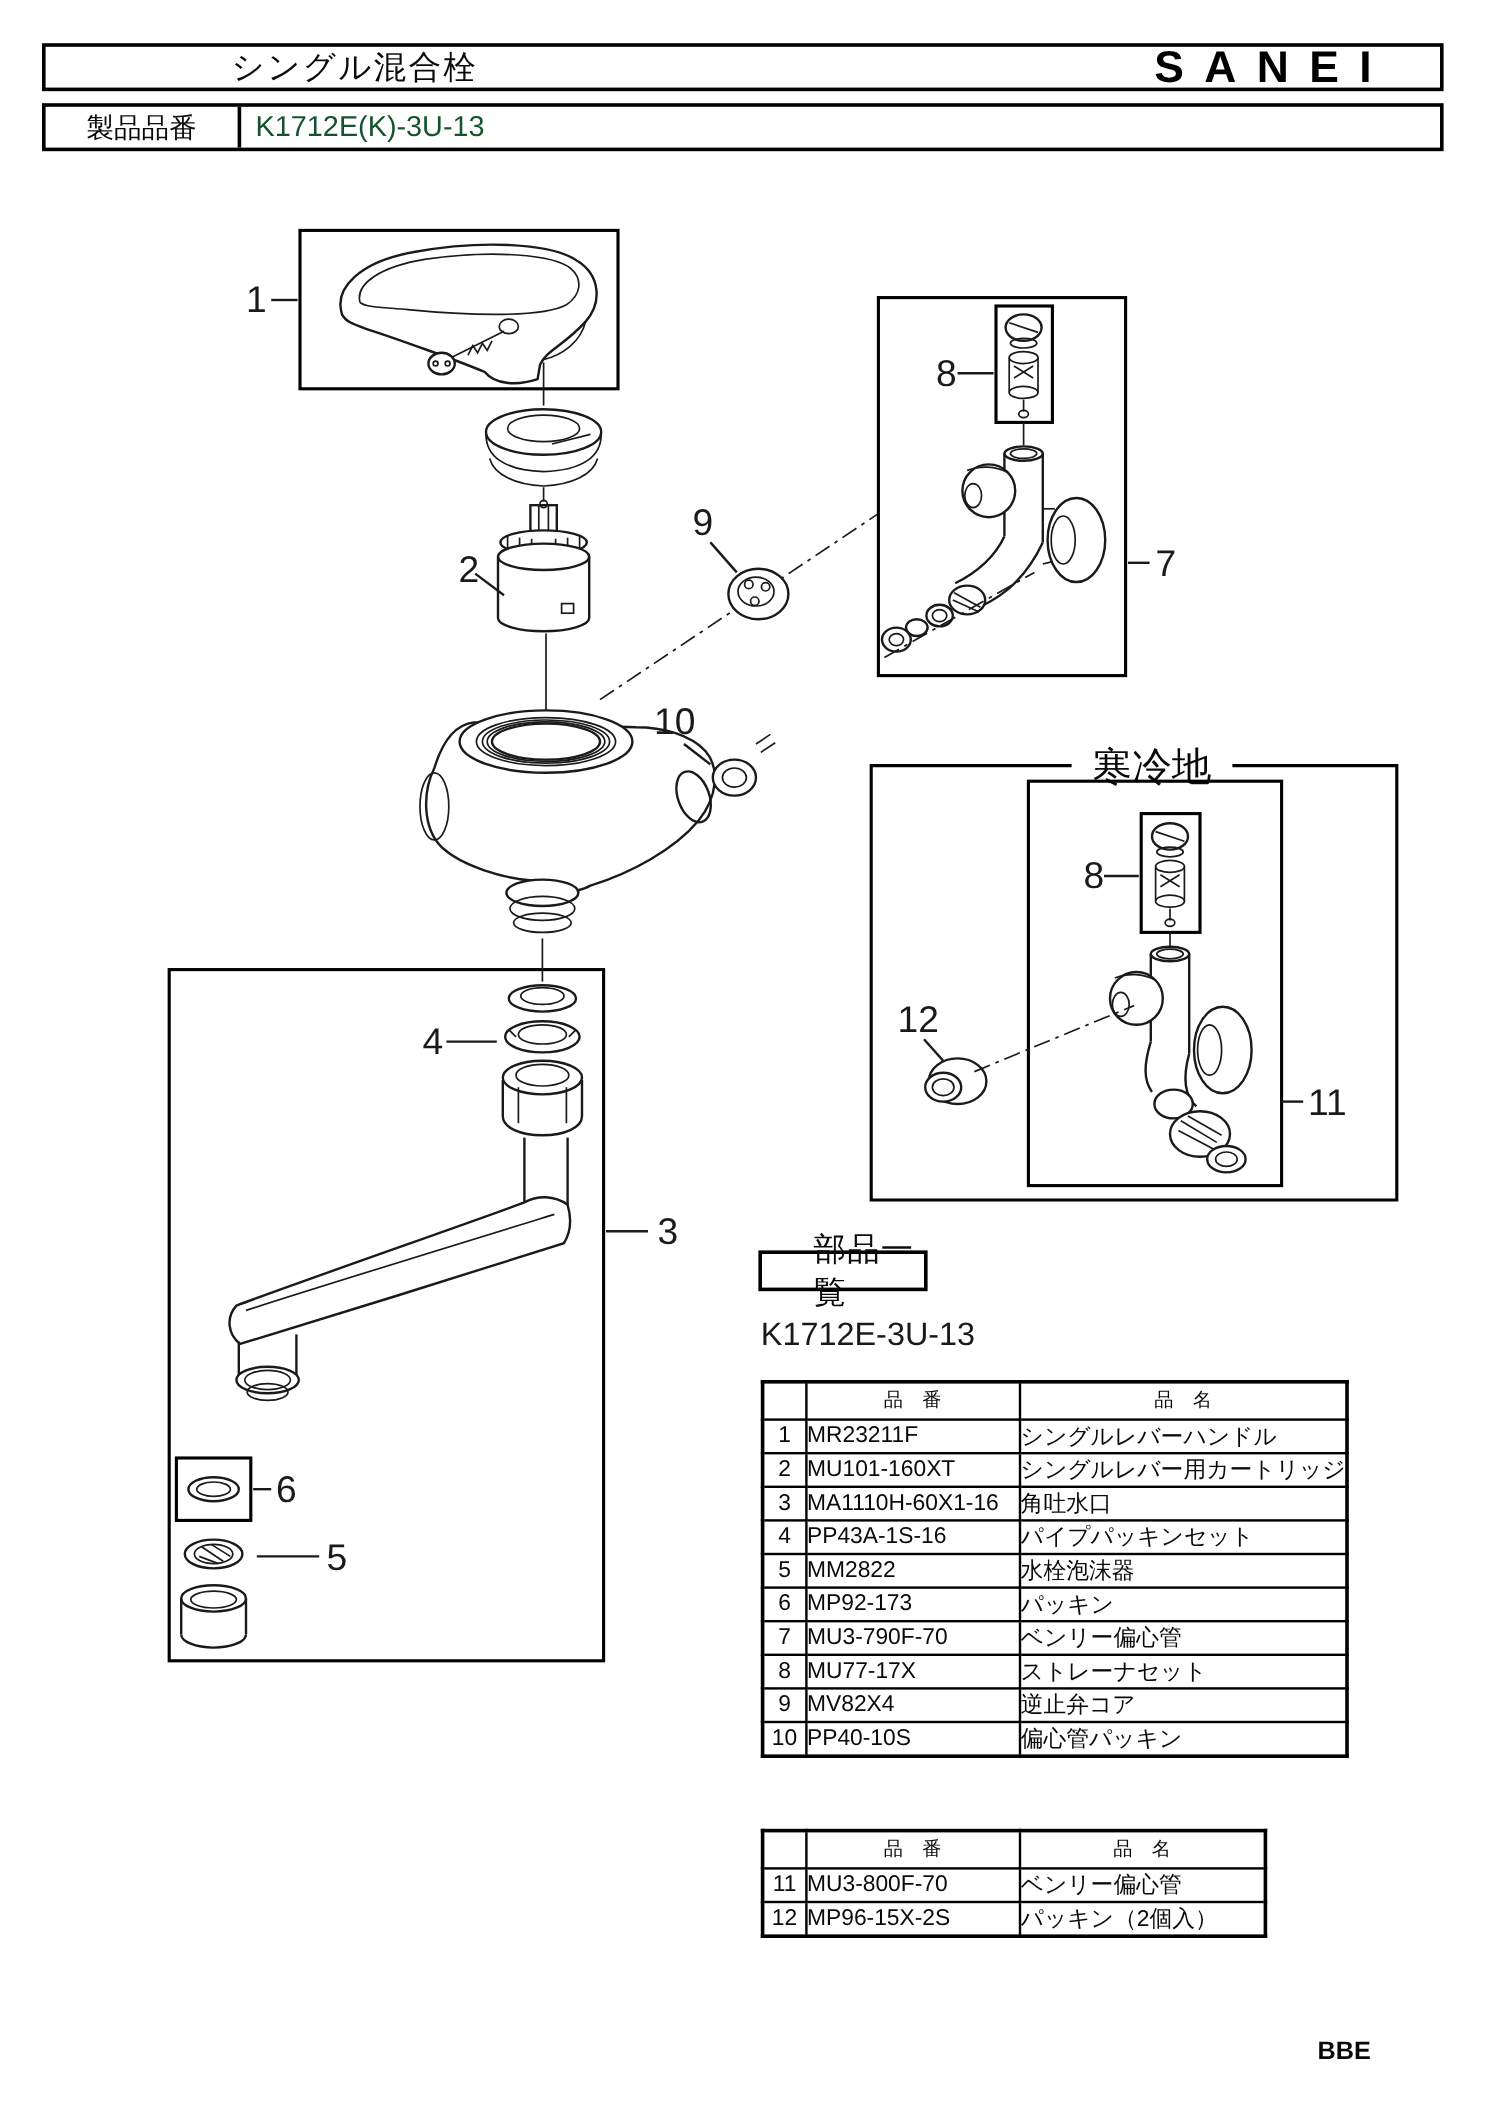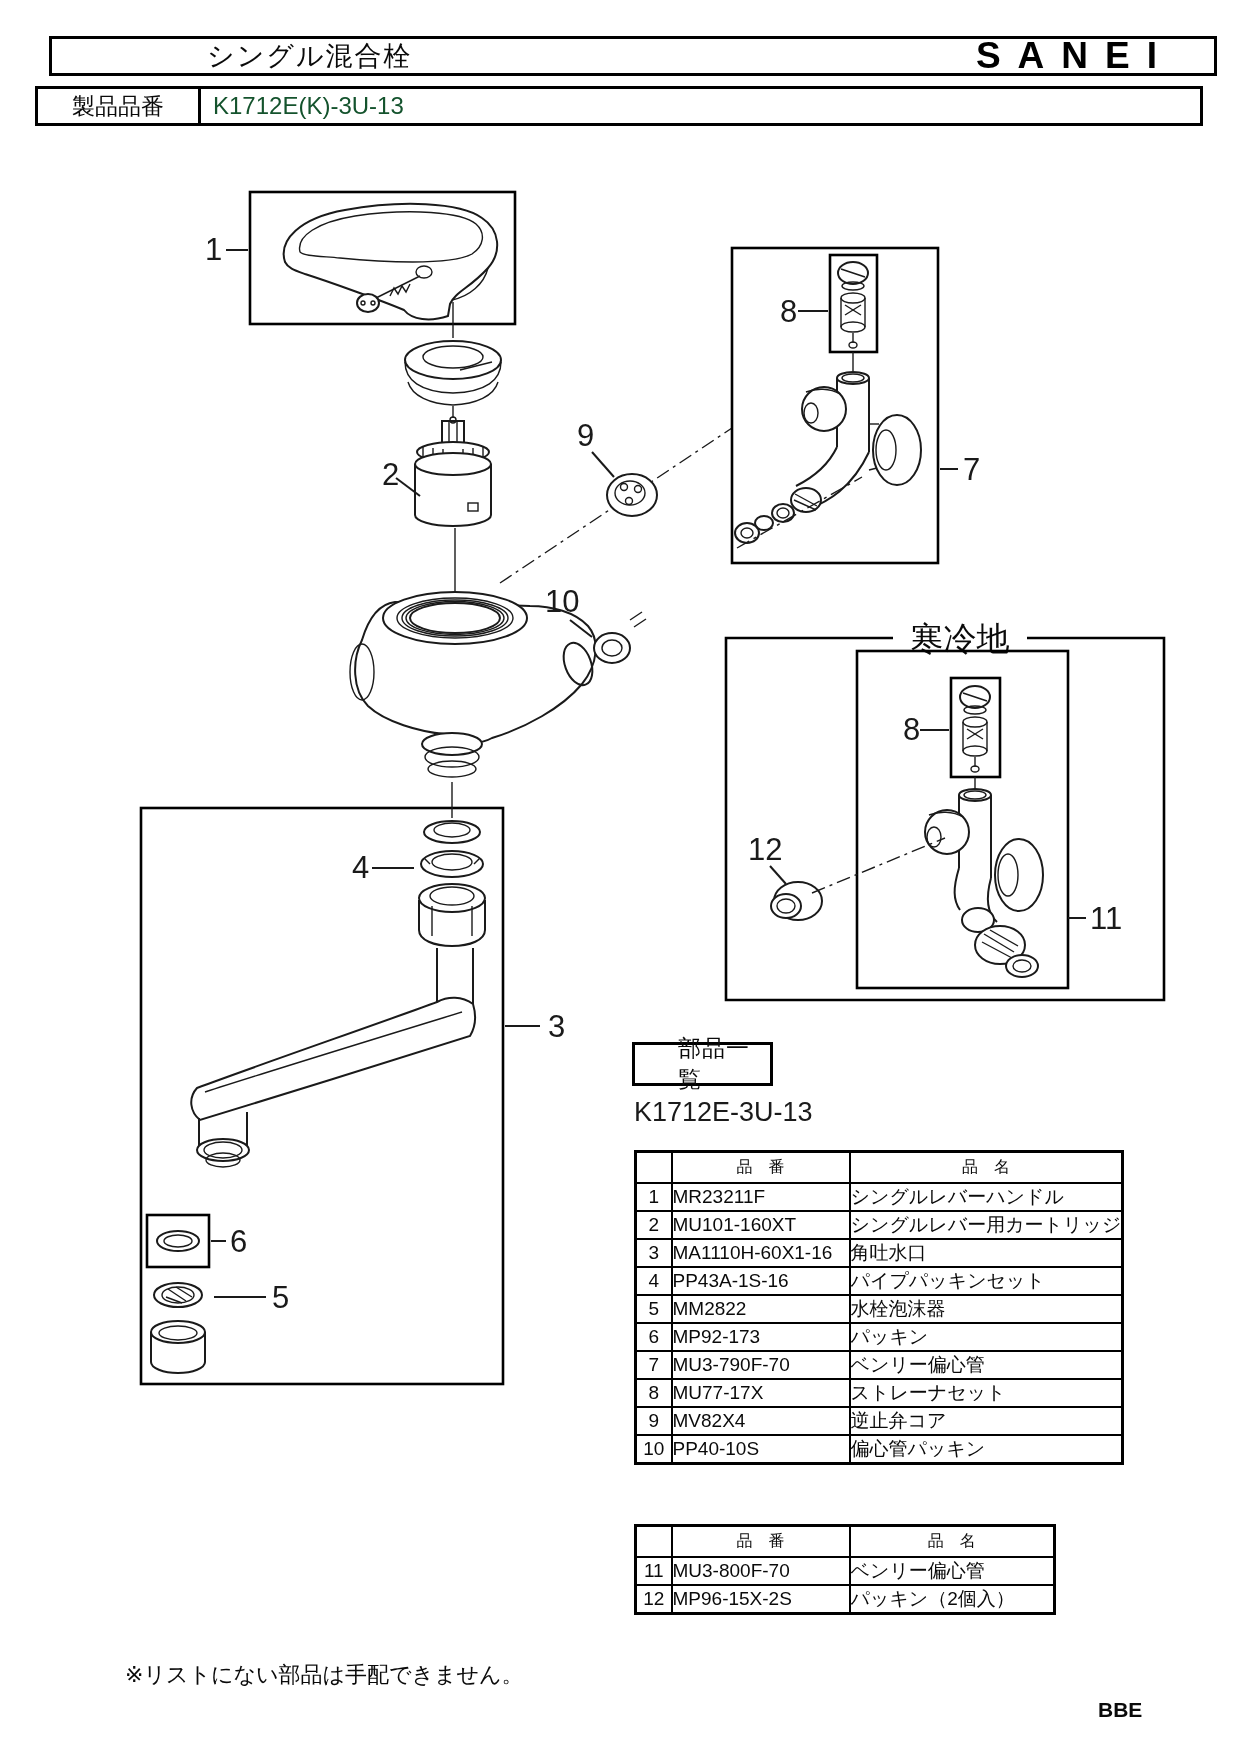--- a/index.html
+++ b/index.html
@@ -1,33 +1,33 @@
 <!DOCTYPE html>
 <html><head>
 <meta charset="utf-8">
 <style>
   html,body{margin:0;padding:0;background:#fff;}
   .page{position:relative;width:1240px;height:1752px;background:#fff;overflow:hidden;
         font-family:"Liberation Sans","DejaVu Sans",sans-serif;color:#111;}
   .abs{position:absolute;}
   
-  .title-bar{left:49px;top:36px;width:1168px;height:40px;border:3px solid #000;
+  .title-bar{left:35px;top:36px;width:1168px;height:40px;border:3px solid #000;
              box-sizing:border-box;display:flex;align-items:center;}
   .page-title{margin-left:155px;font-size:27px;letter-spacing:2px;color:#0a0a0a;}
   .brand{position:absolute;right:40px;top:0;height:100%;display:flex;align-items:center;
          font-size:37px;font-weight:600;letter-spacing:17px;color:#000;}
   .product-bar{left:35px;top:86px;width:1168px;height:40px;border:3px solid #000;
                box-sizing:border-box;display:flex;align-items:stretch;}
   .product-label{width:163px;border-right:3px solid #000;box-sizing:border-box;
                  display:flex;align-items:center;justify-content:center;font-size:23px;color:#0a0a0a;}
   .product-code{display:flex;align-items:center;padding-left:12px;font-size:24px;color:#14532d;}
   
-  .section-label{left:632px;top:1042px;width:141px;height:44px;border:3px solid #000;
+  .section-label{left:632px;top:1042px;width:141px;height:34px;border:3px solid #000;
                  box-sizing:border-box;display:flex;align-items:center;justify-content:center;
-                 font-size:23px;letter-spacing:1px;color:#0a0a0a;padding-left:43px;}
+                 font-size:27px;letter-spacing:1px;color:#0a0a0a;padding-left:43px;}
   .model-title{font-size:27px;color:#1a1a1a;}
   .mt1{left:634px;top:1097px;}
   .mt2{left:634px;top:1484px;margin-top:46px;}
   table.parts{border-collapse:collapse;table-layout:fixed;background:#fff;}
   .t1{left:634px;top:1150px;}
   .t2{left:634px;top:1524px;}
   table.parts td,table.parts th{border:2px solid #000;overflow:hidden;white-space:nowrap;
         font-weight:normal;color:#0a0a0a;padding:0;}
   table.parts{border:3px solid #000;}
   col.c-no{width:36px;}col.c-part{width:178px;}col.c-name{width:205px;}
@@ -397,16 +397,15 @@
           <td class="name">ベンリー偏心管</td>
         </tr>
     <tr class="row">
           <td class="no">12</td>
           <td class="part">MP96-15X-2S</td>
           <td class="name">パッキン（2個入）</td>
         </tr>
   </tbody>
     </table>
 
-  <div class="abs note n1">※リストにない部品は手配できません。</div>
   <div class="abs page-code">BBE</div>
 
 </div>
 
 </body></html>

